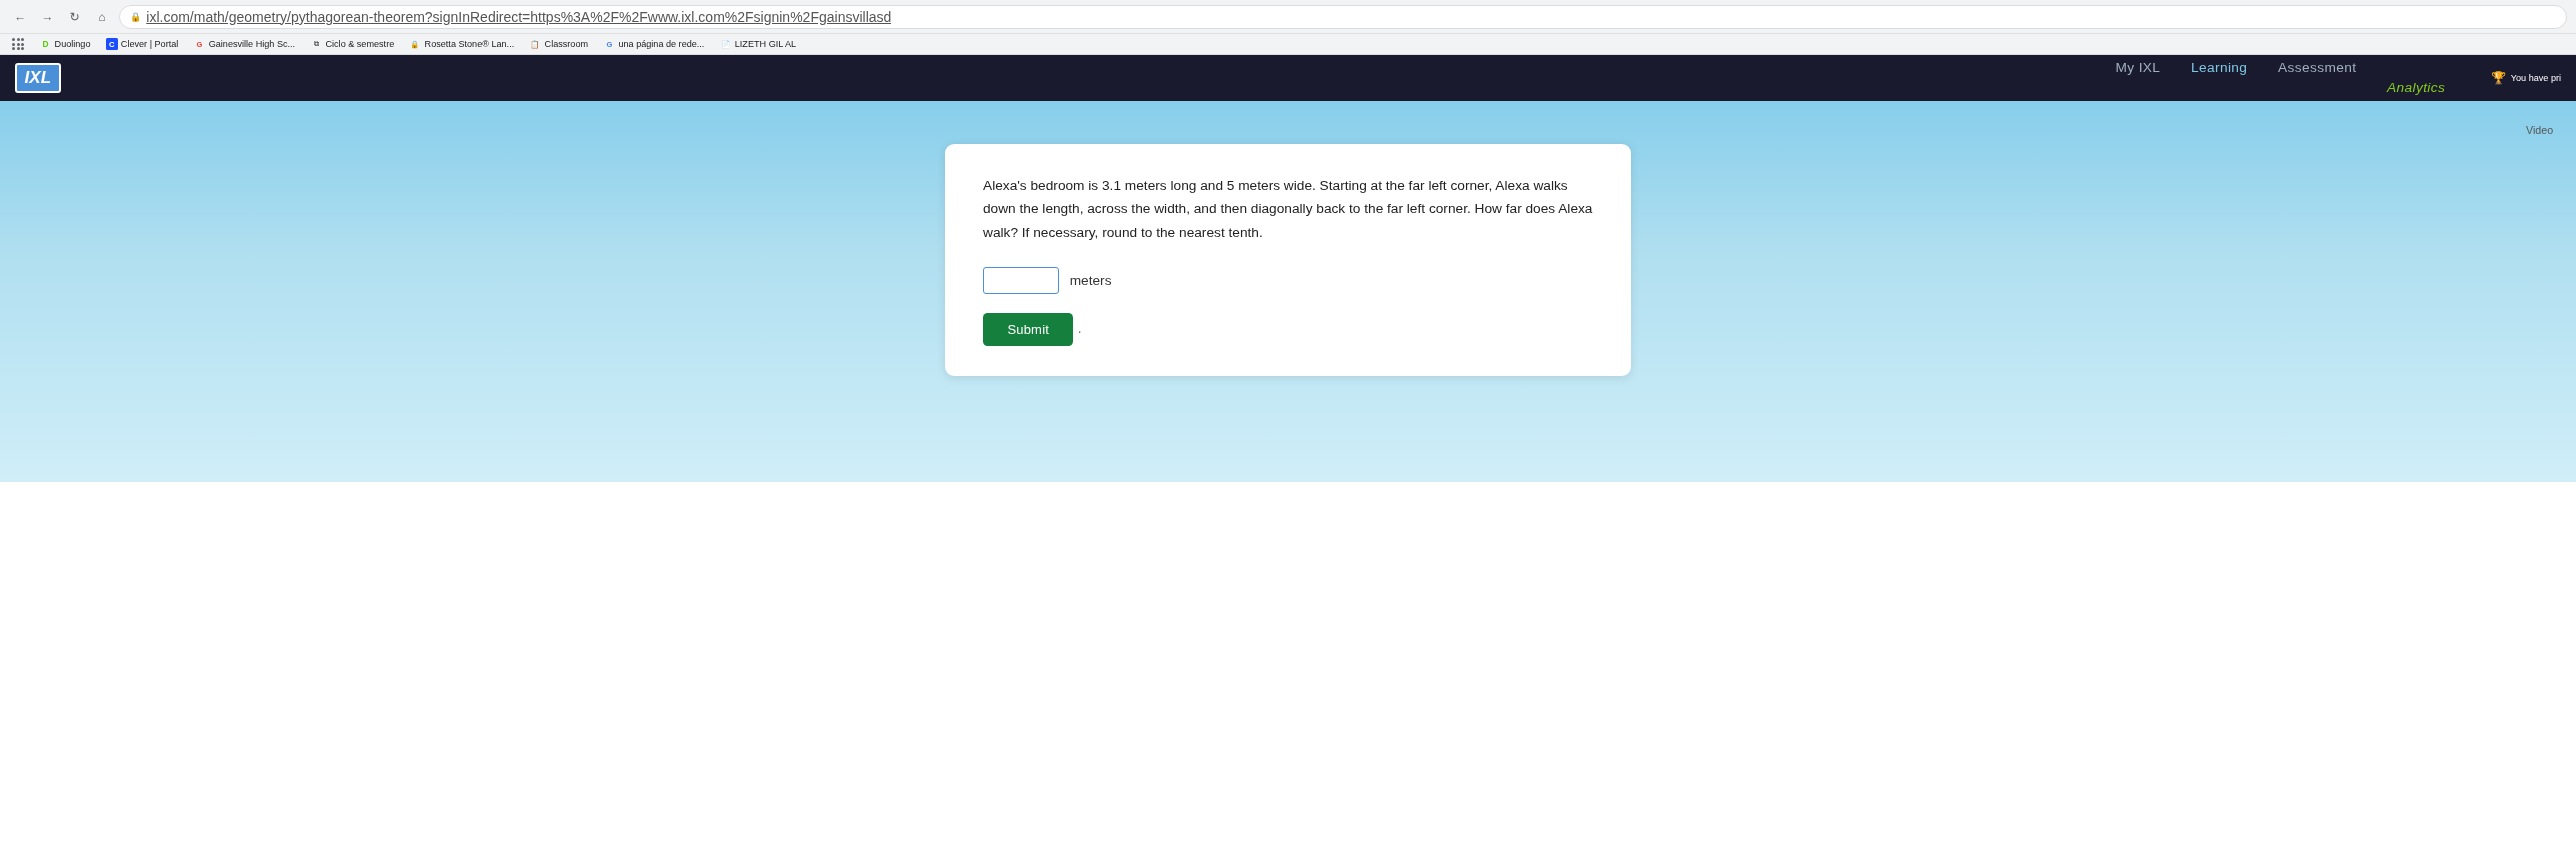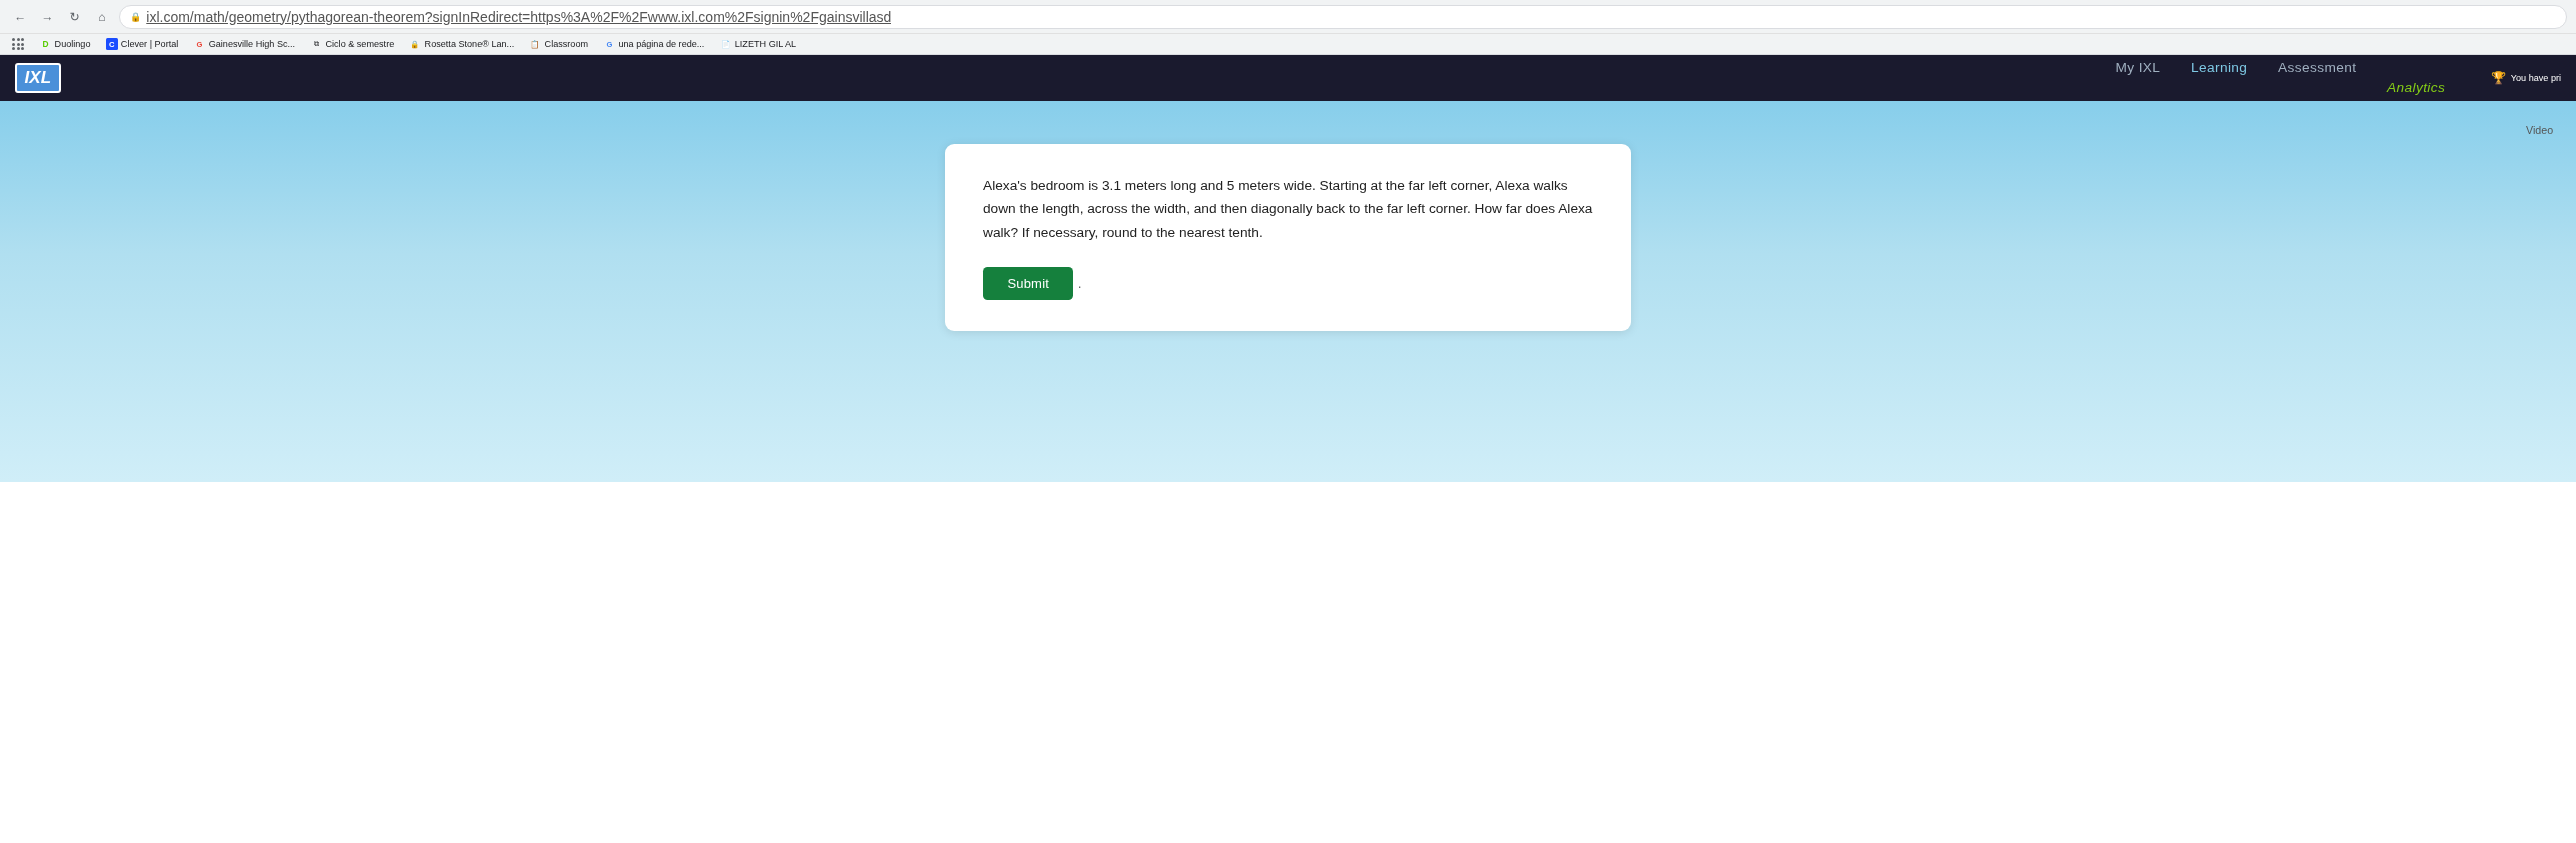--- a/index.html
+++ b/index.html
@@ -343,20 +343,24 @@
     </div>
   </nav>
 
 
   <div class="content-area">
     <div class="video-label">Video</div>
 
     <div class="question-card">
       <p class="question-text">Alexa's bedroom is 3.1 meters long and 5 meters wide. Starting at the far left corner, Alexa walks down the length, across the width, and then diagonally back to the far left corner. How far does Alexa walk? If necessary, round to the nearest tenth.</p>
 
+      <div class="answer-row">
+        <input type="text" class="answer-input" placeholder="" style="">
+        <span class="answer-unit">meters</span>
+      </div>
 
       <div style="display:flex;align-items:center;gap:4.6px;">
         <button class="submit-btn">Submit</button>
         <span class="dot-sep">.</span>
       </div>
     </div>
   </div>
 
 </div>
 

